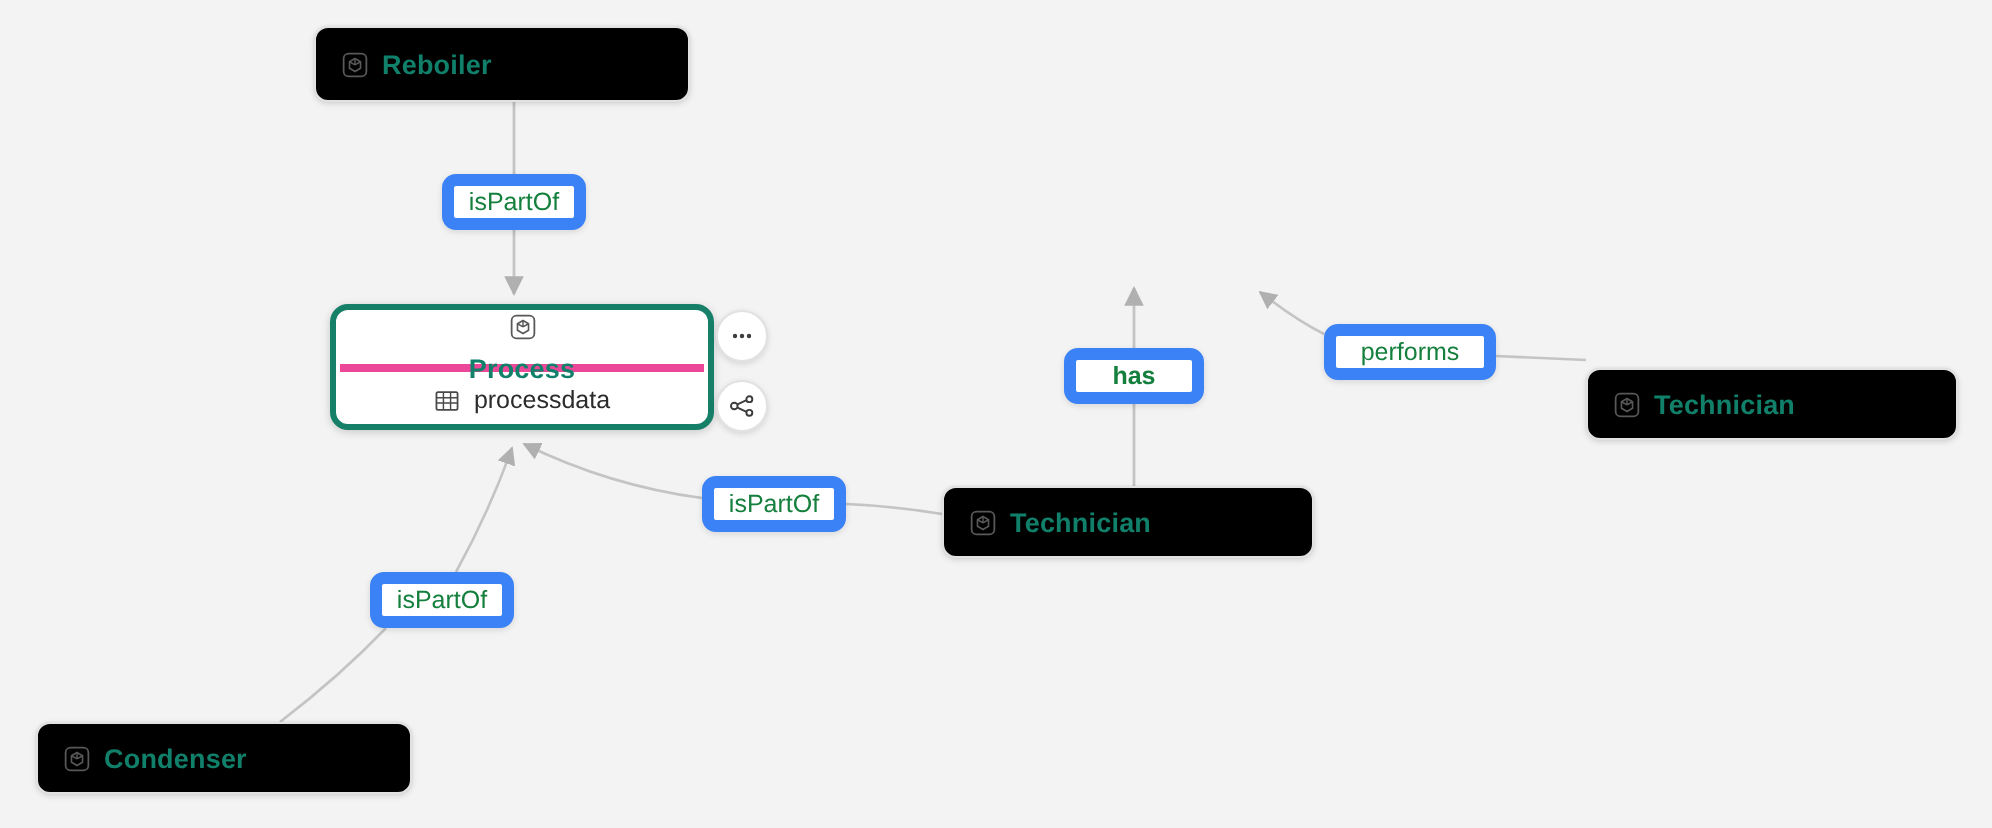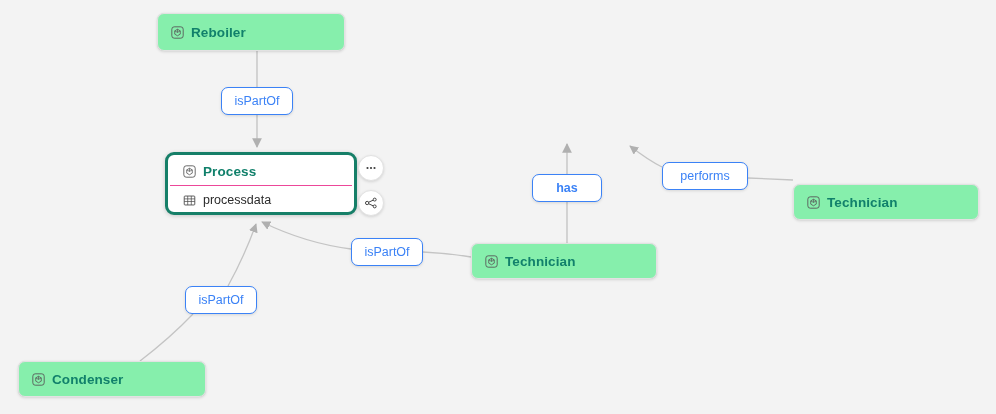--- a/index.html
+++ b/index.html
@@ -26,21 +26,21 @@
     position: absolute;
     left: 0;
     top: 0;
     width: 996px;
     height: 414px;
     pointer-events: none;
   }
   
   .node {
     position: absolute;
-    background: #86efac;
+    background: #000000;
     border: 1px solid #e2e2e2;
     border-radius: 7px;
     box-shadow: 0 1px 3px rgba(0,0,0,0.13), 0 0 1px rgba(0,0,0,0.08);
     box-sizing: border-box;
     overflow: hidden;
   }
   .node.selected {
     border: 3px solid #167f68;
     border-radius: 9px;
     box-shadow: 0 1px 4px rgba(0,0,0,0.18);
@@ -50,36 +50,38 @@
   .node-header {
     display: flex;
     align-items: center;
     gap: 7px;
     padding: 0 13px;
     height: 100%;
     box-sizing: border-box;
   }
   .node.has-rows .node-header {
     height: 29px;
-    border-bottom: 1px solid #ec4899;
+    border-bottom: 4px solid #ec4899;
+    flex-direction: column;
   }
   .node-title {
     color: #11806b;
     font-size: 13.5px;
     font-weight: bold;
     letter-spacing: 0.1px;
     white-space: nowrap;
   }
   .node-row {
     display: flex;
     align-items: center;
     gap: 7px;
     padding: 0 13px;
     height: 28px;
     box-sizing: border-box;
+    justify-content: center;
   }
   .row-label {
     color: #2b2b2b;
     font-size: 12.5px;
     white-space: nowrap;
   }
   
   .icon-class {
     width: 13px;
     height: 13px;
@@ -89,28 +91,28 @@
   .icon-table {
     width: 13px;
     height: 13px;
     flex: 0 0 13px;
     display: block;
   }
   
   .edge-label {
     position: absolute;
     background: #ffffff;
-    border: 1px solid #3b82f6;
+    border: 6px solid #3b82f6;
     border-radius: 7px;
     box-shadow: 0 1px 3px rgba(0,0,0,0.12);
     display: flex;
     align-items: center;
     justify-content: center;
     font-size: 12.5px;
-    color: #3b82f6;
+    color: #15803d;
     box-sizing: border-box;
     white-space: nowrap;
   }
   
   .fab {
     position: absolute;
     width: 26px;
     height: 26px;
     border-radius: 50%;
     background: #ffffff;

